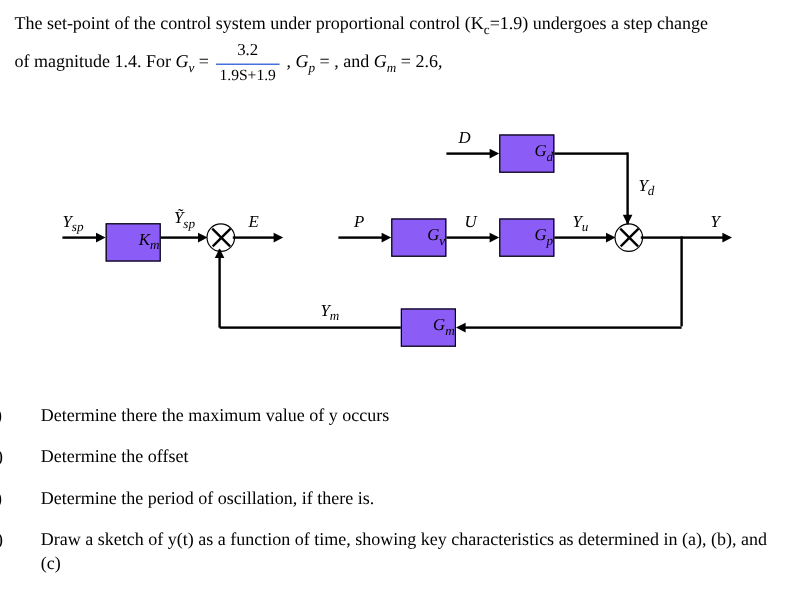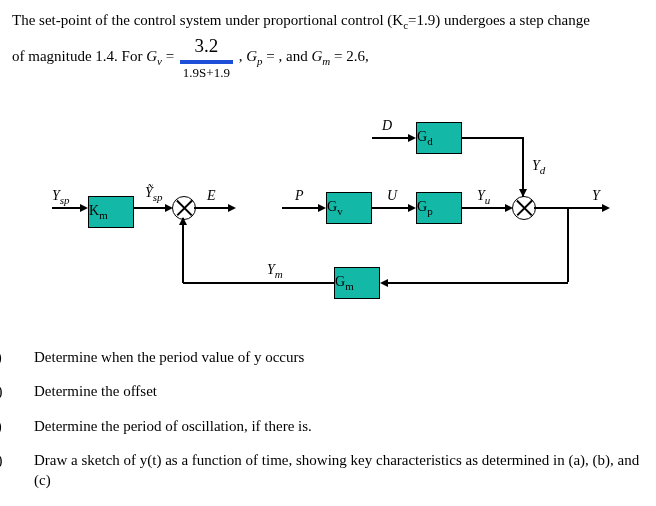--- a/index.html
+++ b/index.html
@@ -12,39 +12,40 @@
     width: 656px;
     box-sizing: border-box;
   }
   .problem-text { line-height: 1.4; }
   .frac {
     display: inline-block;
     vertical-align: middle;
     text-align: center;
     margin: 0 2px;
   }
-  .frac .num { display:block; border-bottom:4px solid #1d4ed8; padding:0 3px; font-size:19px;}
+  .frac .num { display:block; border-bottom:1px solid #1d4ed8; padding:0 3px; font-size:14px;}
   .frac .den { display:block; padding:0 3px; font-size:13px;}
   .sub { vertical-align: sub; font-size: 11px; }
   .ital { font-style: italic; }
   .diagram {
     position: relative;
     width: 580px;
     height: 210px;
     margin: 30px auto 10px 40px;
   }
   .block {
     position: absolute;
     border: 1.5px solid #000;
-    background: #14b8a6;
+    background: #8b5cf6;
     text-align: center;
+    font-style: italic;
     font-size: 14px;
     display: flex;
     align-items: center;
-    justify-content: flex-start;
+    justify-content: flex-end;
   }
   .summer {
     position: absolute;
     width: 22px; height: 22px;
     border: 1.5px solid #000;
     border-radius: 50%;
     background: #fff;
   }
   .summer::before, .summer::after {
     content: "";
@@ -198,21 +199,21 @@
   <div class="line" style="top:106px; left:130px; width:1.5px; height:65px;"></div>
   <div class="arrow-u" style="top:105px; left:127px;"></div>
   <div class="lbl" style="top:150px; left:215px;">
     <span>Y</span><span class="sub">m</span>
   </div>
 
 </div>
 
 <div class="questions">
   <div class="q-item">
-    <span class="q-tag">a)</span><span>Determine when the period value of y occurs</span>
+    <span class="q-tag">a)</span><span>Determine there the maximum value of y occurs</span>
   </div>
   <div class="q-item">
     <span class="q-tag">b)</span><span>Determine the offset</span>
   </div>
   <div class="q-item">
     <span class="q-tag">c)</span><span>Determine the period of oscillation, if there is.</span>
   </div>
   <div class="q-item">
     <span class="q-tag">d)</span><span>Draw a sketch of y(t) as a function of time, showing key characteristics as determined in (a), (b), and (c)</span>
   </div>

